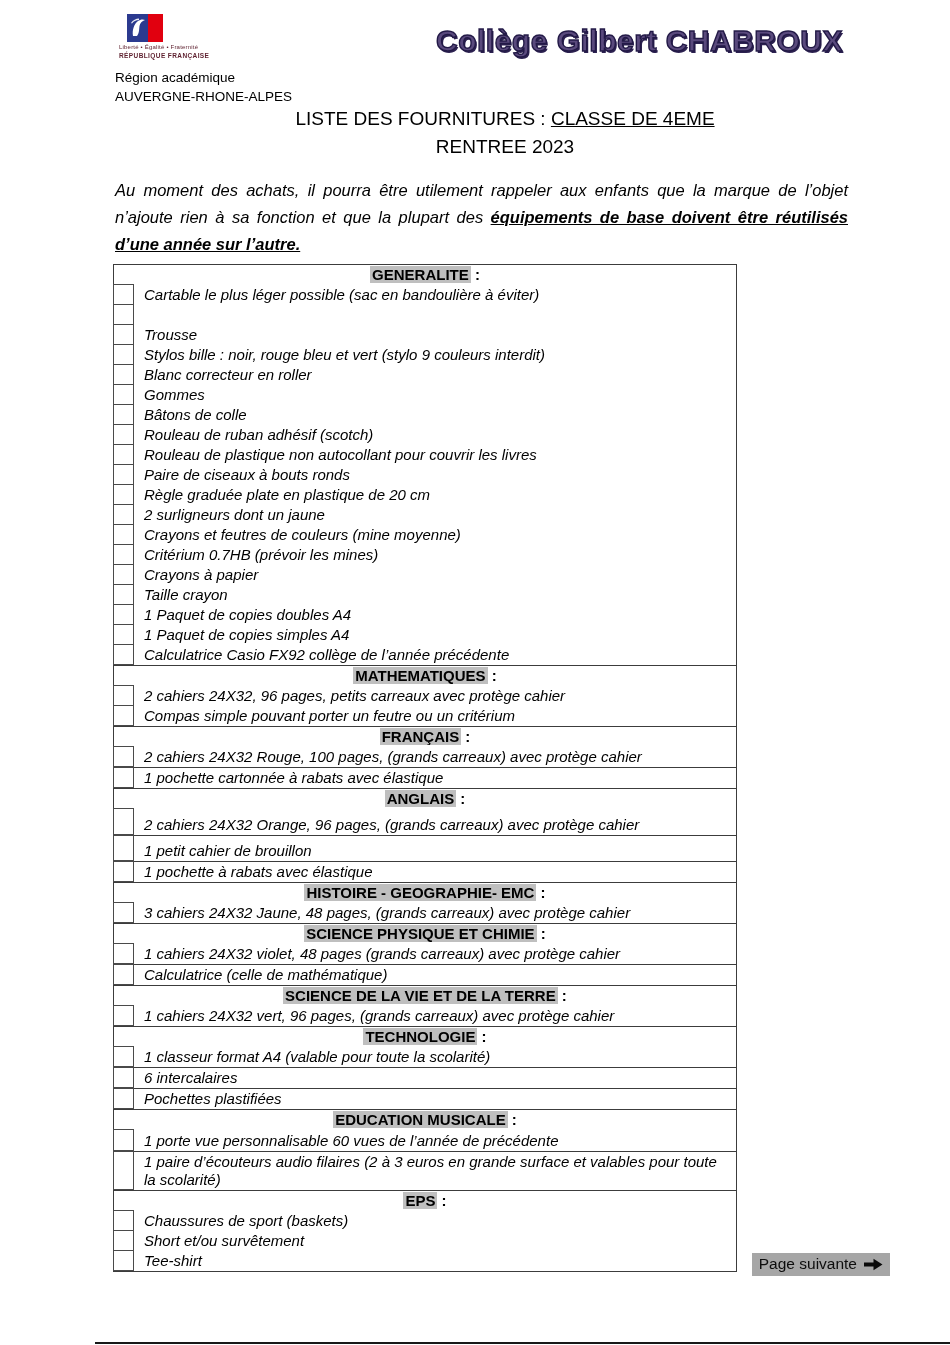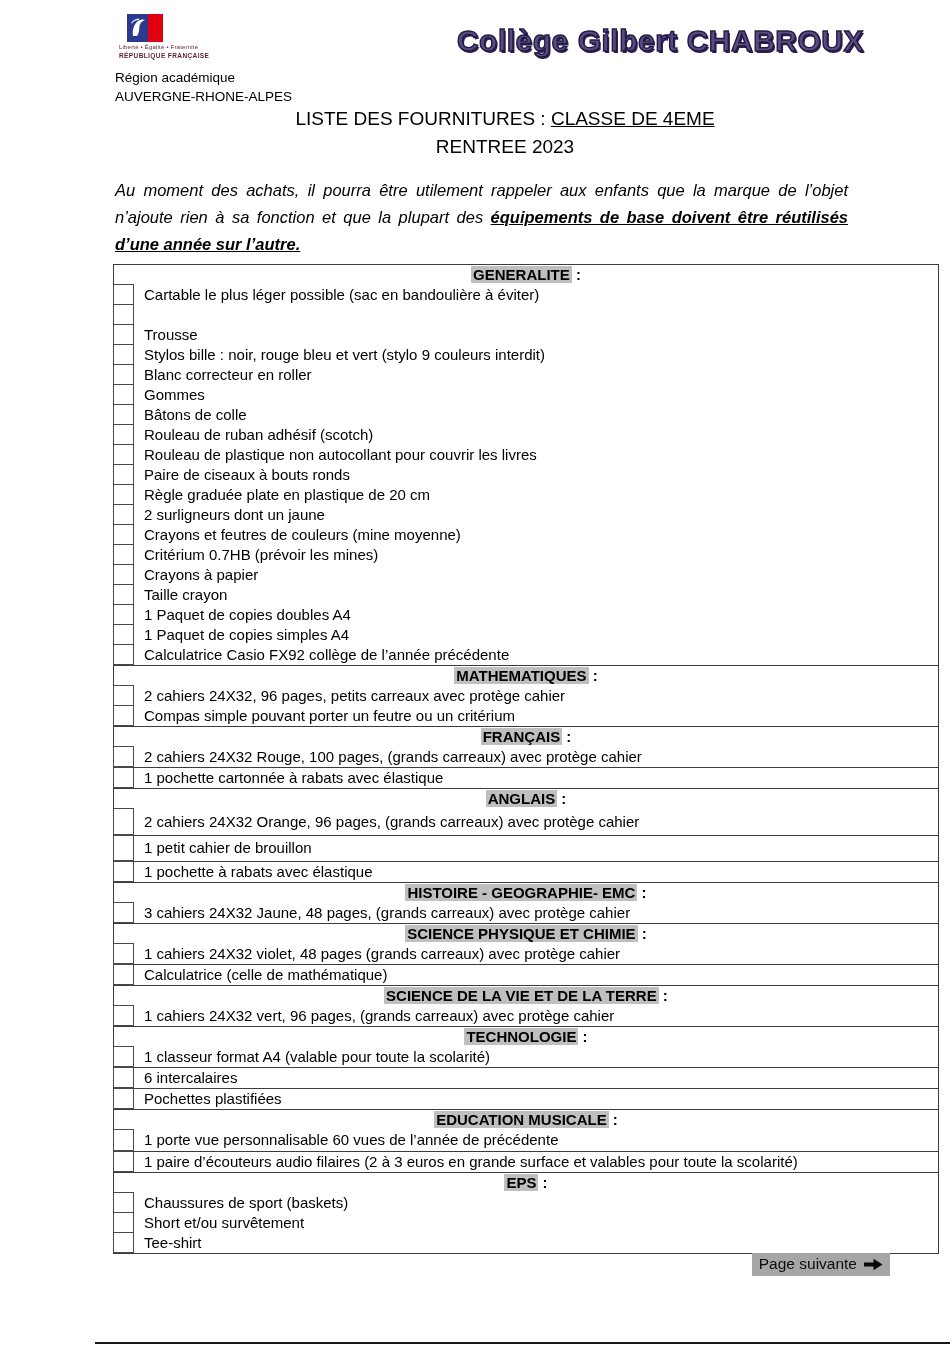--- a/index.html
+++ b/index.html
@@ -16,50 +16,50 @@
   .flag { display: flex; width: 36px; height: 28px; margin-left: 12px; }
   .flag .blue { width: 21px; height: 28px; background: #2b3a8f; position: relative; overflow: hidden; }
   .flag .red  { width: 15px; height: 28px; background: #e1000f; }
   .flag svg { position: absolute; left: 0; top: 0; }
   .logo-caption { margin-left: 4px; margin-top: 2px; color: #5d1f2e; line-height: 1.25; }
   .logo-caption .l1 { font-size: 6px; letter-spacing: 0.2px; }
   .logo-caption .l2 { font-size: 6.5px; font-weight: bold; letter-spacing: 0.4px; }
   .region { margin-top: 8px; font-size: 13.5px; color: #000000; line-height: 1.45; }
 
   .school-title {
-    position: absolute; left: 419px; top: 24px; width: 445px;
-    text-align: right; font-size: 30px; font-weight: bold; letter-spacing: 0.5px;
+    position: absolute; left: 436px; top: 24px; width: 445px;
+    text-align: left; font-size: 30px; font-weight: bold; letter-spacing: 0.5px;
     color: var(--purple, #5a4a7d);
     -webkit-text-stroke: 1.4px #221946;
     text-shadow: 1.5px 1.5px 0 #2c2150;
   }
 
   
   .doc-title { position: absolute; top: 108px; left: 115px; width: 780px; text-align: center; font-size: 19px; }
   .doc-title .cls { font-weight: normal; text-decoration: underline; }
   .doc-subtitle { position: absolute; top: 136px; left: 115px; width: 780px; text-align: center; font-size: 19px; }
 
   .intro {
     position: absolute; top: 177px; left: 115px; width: 733px;
     font-style: italic; font-size: 16.5px; line-height: 27px; text-align: justify;
   }
   .intro .emph { font-weight: bold; text-decoration: underline; }
 
   
   .table {
-    position: absolute; top: 264px; left: 113px; width: 826px;
+    position: absolute; top: 264px; left: 113px; width: 624px;
     border: 1.5px solid #3c3c3c; background: #fff;
   }
   .section-header {
     min-height: 20px; text-align: center; font-weight: bold; font-size: 15px;
     padding: 1px 0; border-top: 1px solid #3c3c3c; line-height: 18px;
   }
   .section-header:first-child { border-top: none; }
   .section-header .hl { background: var(--hl, #bfbfbf); padding: 0 2px; }
-  .item-row { position: relative; display: flex; align-items: center; min-height: 19.6px; }
+  .item-row { position: relative; display: flex; align-items: flex-end; min-height: 19.6px; font-style: italic; }
   .item-row.sep { border-top: 1px solid #3c3c3c; }
   .item-row.h21 { min-height: 21px; }
   .item-row.h26 { min-height: 26px; }
   .checkbox {
     position: absolute; left: -1px; top: -1px; bottom: 0; width: 21px;
     border: 1px solid #4a4a4a; background: #fff;
   }
   .item-text { margin-left: 30px; font-size: 15px; line-height: 18px; padding: 1px 4px 1px 0; }
 
   

